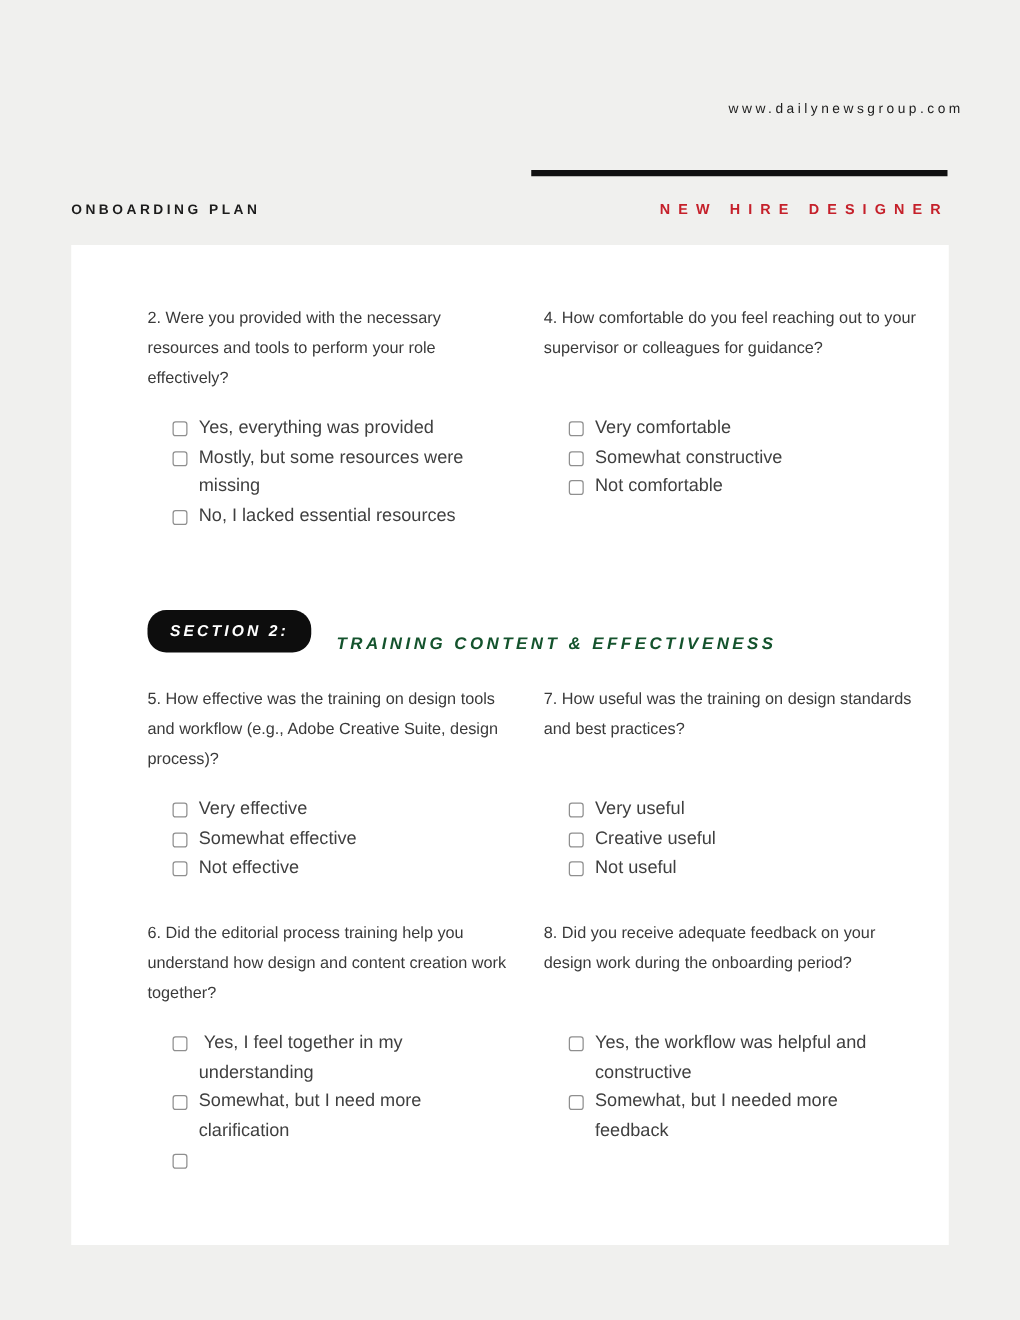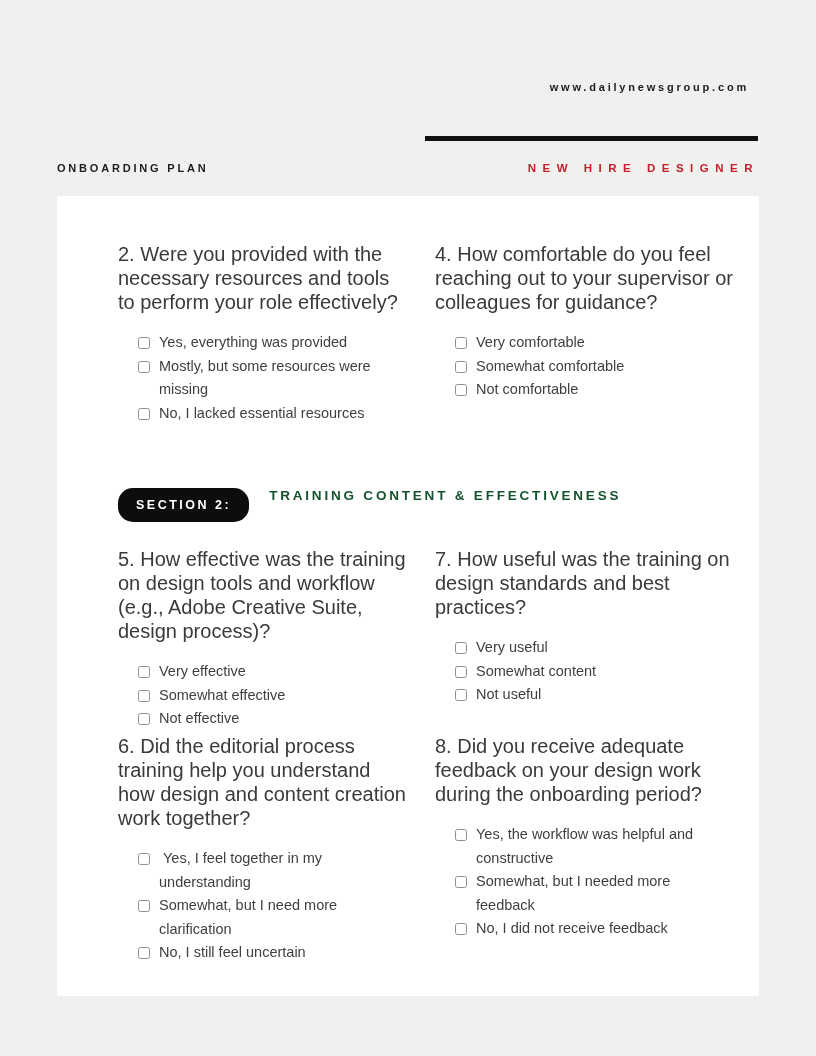--- a/index.html
+++ b/index.html
@@ -5,22 +5,22 @@
   html, body { margin: 0; padding: 0; }
   body {
     width: 816px; height: 1056px;
     background: #f0f0ee;
     font-family: "Liberation Sans", sans-serif;
     position: relative;
     overflow: hidden;
   }
   
   .website {
-    position: absolute; top: 81px; right: 67px;
-    font-size: 11px; font-weight: 700; letter-spacing: 2.8px;
+    position: absolute; top: 81px; right: 45px;
+    font-size: 11px; font-weight: 400; letter-spacing: 2.8px;
     color: #1c1c1c;
   }
   .rule {
     position: absolute; top: 136px; left: 425px;
     width: 333px; height: 5px; background: #101010;
   }
   .doc-label {
     position: absolute; top: 162px; left: 57px;
     font-size: 11px; font-weight: 700; letter-spacing: 2.8px;
     color: #1c1c1c;
@@ -32,21 +32,21 @@
   }
   
   .card {
     position: absolute; left: 57px; top: 196px;
     width: 702px; height: 800px;
     background: #ffffff;
   }
   
   .section-row {
     position: absolute; left: 61px; top: 292px;
-    display: flex; align-items: flex-start;
+    display: flex; align-items: flex-end; font-style: italic;
   }
   .section-badge {
     background: #0d0d0d; color: #ffffff;
     height: 34px; line-height: 34px;
     padding: 0 18px; border-radius: 15px;
     font-size: 12.5px; font-weight: 700; letter-spacing: 2.5px;
     white-space: nowrap;
   }
   .section-title {
     margin-left: 20px;
@@ -54,21 +54,21 @@
     color: #14532d; white-space: nowrap;
   }
   
   .qblock { position: absolute; }
   .q-left  { left: 61px;  width: 290px; }
   .q-right { left: 378px; width: 302px; }
   .row-a { top: 46px; }
   .row-c { top: 351px; }
   .row-d { top: 538px; }
   .question {
-    font-size: 20px; line-height: 24px;
+    font-size: 13px; line-height: 24px;
     color: #3a3a3a; font-weight: 400;
     min-height: 72px; margin: 0 0 17px 0;
   }
   .options { margin-left: 20px; }
   .q-right .options { max-width: 245px; }
   .q-left  .options { max-width: 252px; }
   .opt {
     display: flex; align-items: flex-start;
     line-height: 23.5px;
   }
@@ -114,21 +114,21 @@
 
   <div class="qblock q-right row-a">
     <p class="question">4. How comfortable do you feel reaching out to your supervisor or colleagues for guidance?</p>
     <div class="options">
         <div class="opt">
           <span class="checkbox"></span>
           <span class="opt-label">Very comfortable</span>
         </div>
         <div class="opt">
           <span class="checkbox"></span>
-          <span class="opt-label">Somewhat comfortable</span>
+          <span class="opt-label">Somewhat constructive</span>
         </div>
         <div class="opt">
           <span class="checkbox"></span>
           <span class="opt-label">Not comfortable</span>
         </div>
       </div>
   </div>
 
   <div class="section-row">
     <span class="section-badge">SECTION 2:</span>
@@ -155,21 +155,21 @@
 
   <div class="qblock q-right row-c">
     <p class="question">7. How useful was the training on design standards and best practices?</p>
     <div class="options">
         <div class="opt">
           <span class="checkbox"></span>
           <span class="opt-label">Very useful</span>
         </div>
         <div class="opt">
           <span class="checkbox"></span>
-          <span class="opt-label">Somewhat content</span>
+          <span class="opt-label">Creative useful</span>
         </div>
         <div class="opt">
           <span class="checkbox"></span>
           <span class="opt-label">Not useful</span>
         </div>
       </div>
   </div>
 
   <div class="qblock q-left row-d">
     <p class="question">6. Did the editorial process training help you understand how design and content creation work together?</p>
@@ -177,36 +177,31 @@
         <div class="opt">
           <span class="checkbox"></span>
           <span class="opt-label"> Yes, I feel together in my understanding</span>
         </div>
         <div class="opt">
           <span class="checkbox"></span>
           <span class="opt-label">Somewhat, but I need more clarification</span>
         </div>
         <div class="opt">
           <span class="checkbox"></span>
-          <span class="opt-label">No, I still feel uncertain</span>
         </div>
       </div>
   </div>
 
   <div class="qblock q-right row-d">
     <p class="question">8. Did you receive adequate feedback on your design work during the onboarding period?</p>
     <div class="options">
         <div class="opt">
           <span class="checkbox"></span>
           <span class="opt-label">Yes, the workflow was helpful and constructive</span>
         </div>
         <div class="opt">
           <span class="checkbox"></span>
           <span class="opt-label">Somewhat, but I needed more feedback</span>
         </div>
-        <div class="opt">
-          <span class="checkbox"></span>
-          <span class="opt-label">No, I did not receive feedback</span>
-        </div>
       </div>
   </div>
 
 </div>
 
 </body></html>

